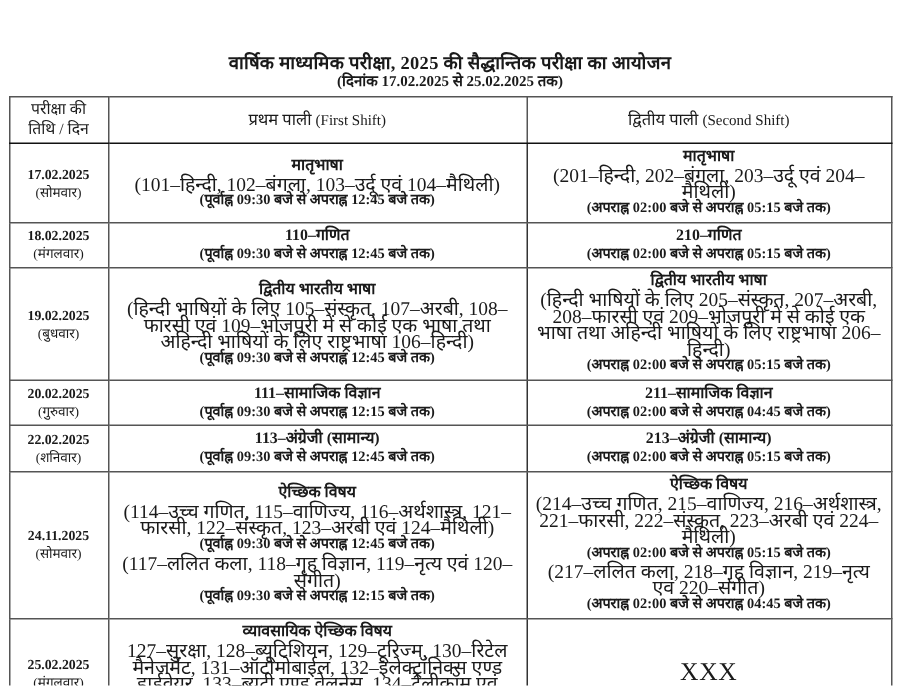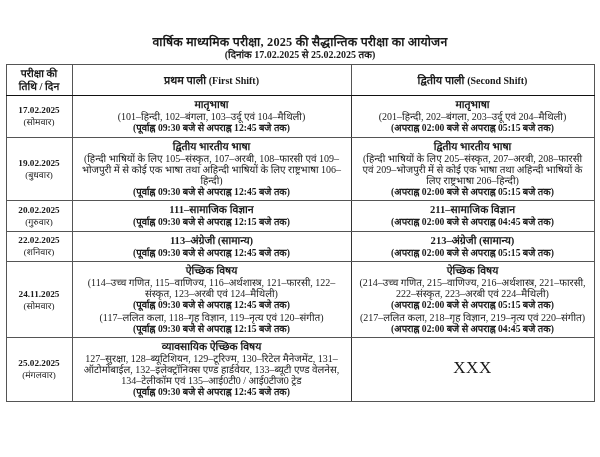--- a/index.html
+++ b/index.html
@@ -49,21 +49,21 @@
     border: 1px solid #555;
     vertical-align: middle;
     padding: 2px 3px;
     text-align: center;
   }
   col.c-date { width: 66px; }
   col.c-first { width: 279px; }
   col.c-second { width: 243px; }
 
   thead th {
-    font-weight: bold;
+    font-weight: normal;
     border-bottom: 1.4px solid #111 !important;
   }
   .hdr-date {
     font-size: 10.5px;
     line-height: 13px;
   }
   .hdr-shift {
     font-size: 11px;
     line-height: 13px;
   }
@@ -89,21 +89,21 @@
   td.shift-cell.first {
     border-right: 1.3px solid #333;
   }
   .subj {
     font-weight: bold;
     font-size: 10.6px;
     line-height: 13px;
     display: block;
   }
   .codes {
-    font-size: 10px;
+    font-size: 13px;
     line-height: 11px;
     display: block;
     padding: 0 2px;
   }
   .timing {
     font-weight: bold;
     font-size: 9.6px;
     line-height: 12.5px;
     display: block;
   }
@@ -157,20 +157,34 @@
           <span class="codes">(101–हिन्दी, 102–बंगला, 103–उर्दू एवं 104–मैथिली)</span>
           <span class="timing">(पूर्वाह्न 09:30 बजे से अपराह्न 12:45 बजे तक)</span>
         </td>
         <td class="shift-cell">
           <span class="subj">मातृभाषा</span>
           <span class="codes">(201–हिन्दी, 202–बंगला, 203–उर्दू एवं 204–मैथिली)</span>
           <span class="timing">(अपराह्न 02:00 बजे से अपराह्न 05:15 बजे तक)</span>
         </td>
       </tr>
 
+      <tr>
+        <td class="date-cell">
+          <span>18.02.2025</span>
+          <span class="day">(मंगलवार)</span>
+        </td>
+        <td class="shift-cell first">
+          <span class="subj">110–गणित</span>
+          <span class="timing">(पूर्वाह्न 09:30 बजे से अपराह्न 12:45 बजे तक)</span>
+        </td>
+        <td class="shift-cell">
+          <span class="subj">210–गणित</span>
+          <span class="timing">(अपराह्न 02:00 बजे से अपराह्न 05:15 बजे तक)</span>
+        </td>
+      </tr>
 
       <tr>
         <td class="date-cell">
           <span>19.02.2025</span>
           <span class="day">(बुधवार)</span>
         </td>
         <td class="shift-cell first">
           <span class="subj">द्वितीय भारतीय भाषा</span>
           <span class="codes">(हिन्दी भाषियों के लिए 105–संस्कृत, 107–अरबी, 108–फारसी एवं 109–भोजपुरी में से कोई एक भाषा तथा अहिन्दी भाषियों के लिए राष्ट्रभाषा 106–हिन्दी)</span>
           <span class="timing">(पूर्वाह्न 09:30 बजे से अपराह्न 12:45 बजे तक)</span>

